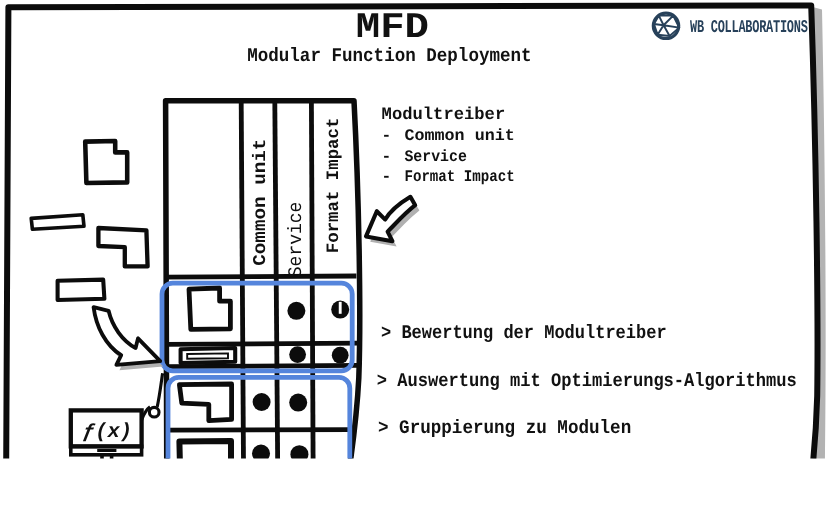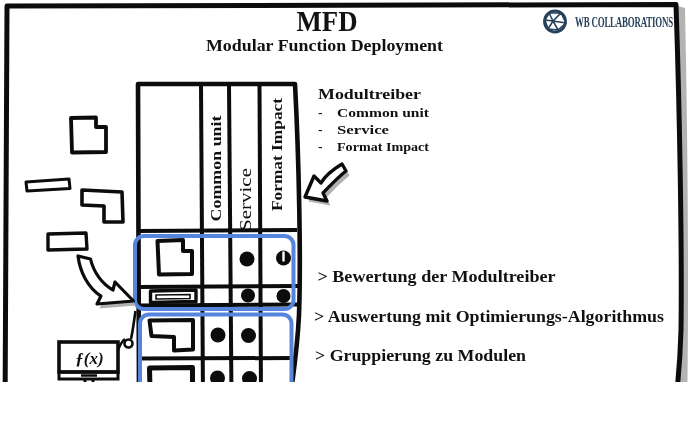--- a/index.html
+++ b/index.html
@@ -1,16 +1,16 @@
 <!DOCTYPE html>
 <html><head>
 <meta charset="utf-8">
 <style>
 html,body{margin:0;padding:0;background:#ffffff;}
-#wrap{position:relative;width:695px;height:382px;font-family:Liberation Serif, serif;overflow:hidden;}
+#wrap{position:relative;width:695px;height:382px;font-family:Liberation Mono, monospace;overflow:hidden;}
 svg{display:block}
 </style>
 </head>
 <body>
 <div id="wrap">
 <svg width="695" height="434" viewBox="0 0 695 434">
 
 <path d="M678,6 L685,8 C688,150 689,300 687,412 L676,408 C679,300 679,150 678,6 Z" fill="#b3b3b3"></path>
 
 <path d="M4,421 L677,406 L684,411 L682,418 L8,431 Z" fill="#b3b3b3"></path>

